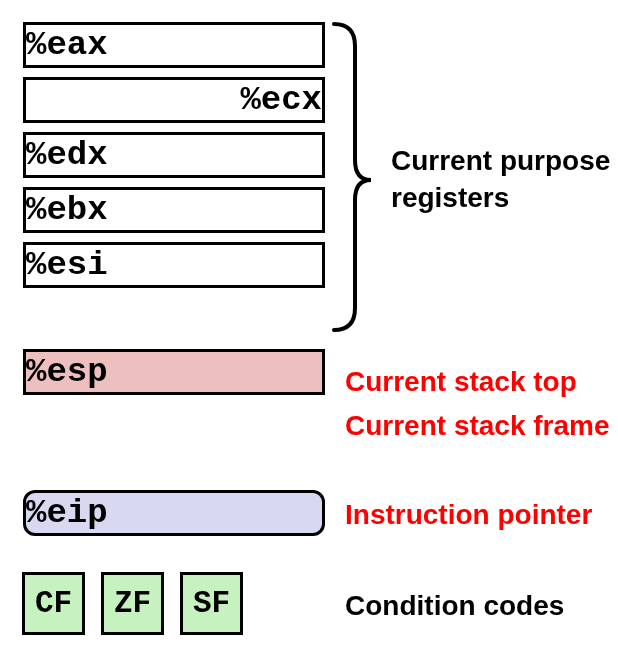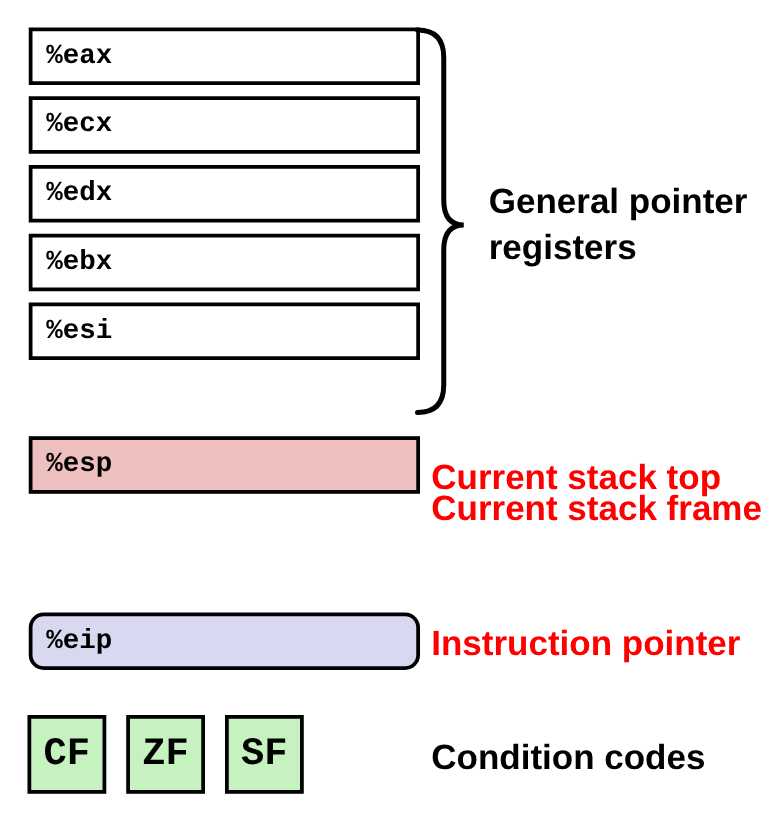--- a/index.html
+++ b/index.html
@@ -9,37 +9,37 @@
   html,body{margin:0;padding:0;}
   body{
     width:618px;height:653px;background:#ffffff;position:relative;
     font-family:"Liberation Sans", sans-serif;overflow:hidden;
   }
   .stage{position:absolute;inset:0;}
   
   .box{
     position:absolute;left:23px;width:296px;height:40px;
     background:var(--boxbg);border:3px solid var(--ink);
-    display:flex;align-items:center;padding-left:11px;
+    display:flex;align-items:center;
     font-family:"Liberation Mono", monospace;font-weight:bold;
-    font-size:22px;color:var(--ink);letter-spacing:0px;line-height:1;
+    font-size:34px;color:var(--ink);letter-spacing:0px;line-height:1;
   }
-  .r0{top:22px;}  .r1{top:77px;}  .r2{top:132px;}
+  .r0{top:22px;}  .r1{top:77px;justify-content:flex-end;}  .r2{top:132px;}
   .r3{top:187px;} .r4{top:242px;} .r5{top:297px;}
   .esp{top:349px;background:var(--pink);}
   .ebp{top:401px;background:var(--pink);}
   .eip{top:490px;background:var(--lavender);border-radius:12px;}
   
   .brace{position:absolute;left:330px;top:20px;width:44px;height:314px;}
   
   .side-label{
     position:absolute;left:345px;font-weight:bold;font-size:28px;
     color:var(--red);white-space:nowrap;line-height:1.2;
   }
-  .lbl-esp{top:365px;} .lbl-ebp{top:390px;} .lbl-eip{top:498px;}
+  .lbl-esp{top:365px;} .lbl-ebp{top:409px;} .lbl-eip{top:498px;}
   .lbl-cc{top:589px;color:var(--ink);}
   .gp-label{
     position:absolute;left:391px;top:142px;font-weight:bold;
     font-size:28px;color:var(--ink);line-height:37px;white-space:nowrap;
   }
   
   .flag{
     position:absolute;top:572px;width:57px;height:57px;
     background:var(--green);border:3px solid var(--ink);
     display:flex;align-items:center;justify-content:center;
@@ -67,21 +67,21 @@
   </div>
   <div class="box r4">
     <span>%esi</span>
   </div>
 
   <svg class="brace" viewBox="0 0 44 314" aria-hidden="true">
     <path d="M 4 4 Q 25 4 25 26 L 25 140 Q 25 160 41 160 Q 25 160 25 180 L 25 288 Q 25 310 4 310" fill="none" stroke="#000000" stroke-width="4" stroke-linecap="round"></path>
   </svg>
 
   <div class="gp-label">
-    <div>General pointer</div>
+    <div>Current purpose</div>
     <div>registers</div>
   </div>
 
   <div class="box esp">
     <span>%esp</span>
   </div>
   <div class="side-label lbl-esp">Current stack top</div>
 
   <div class="side-label lbl-ebp">Current stack frame</div>
 

